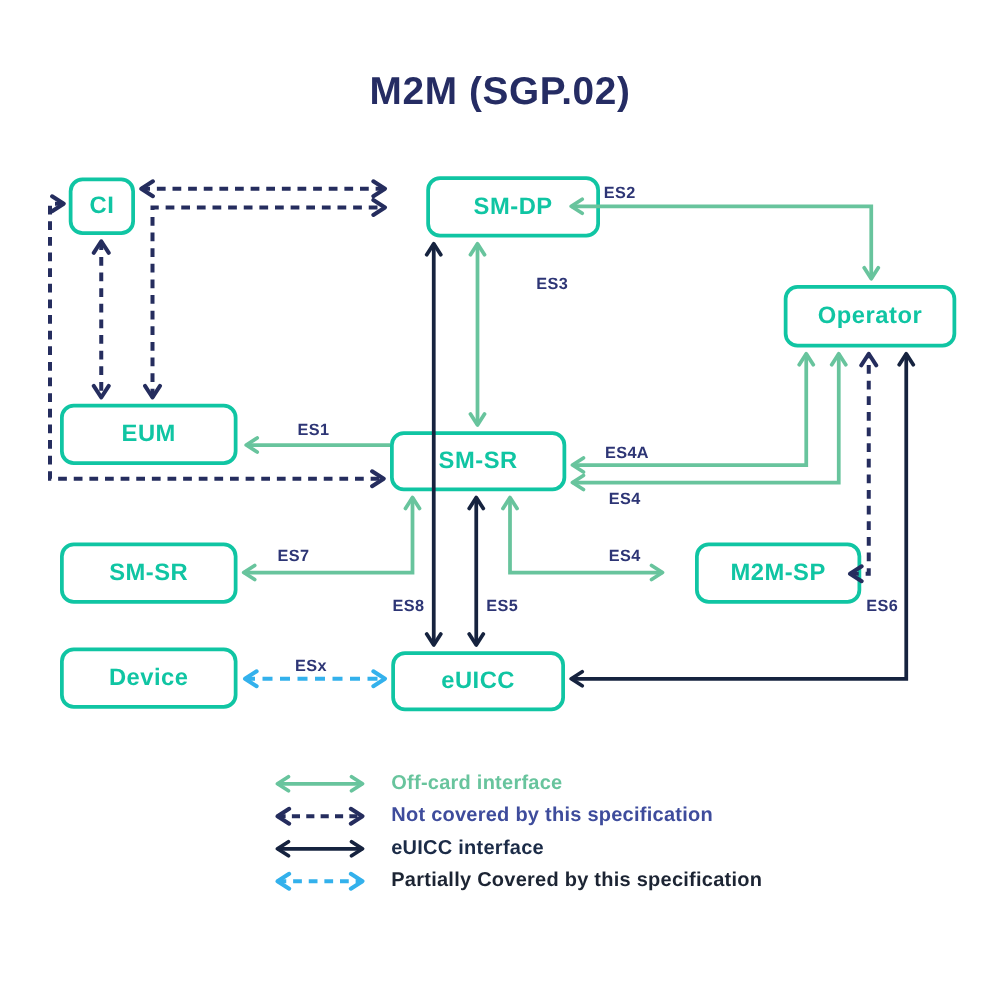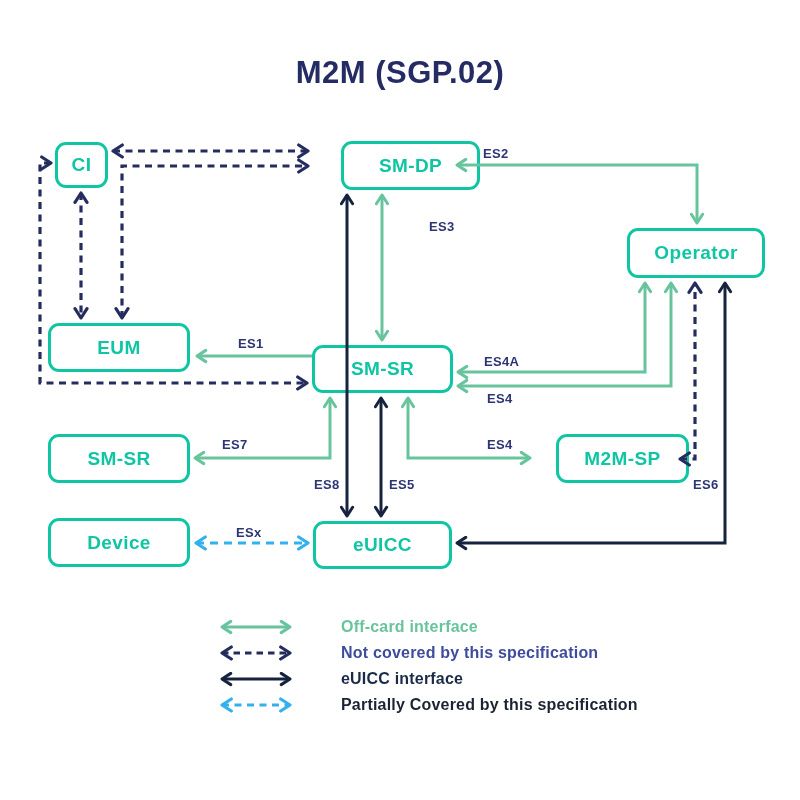--- a/index.html
+++ b/index.html
@@ -36,21 +36,21 @@
   #lbl-es3{left:389px;top:219px;margin-left:40px;}
   #lbl-es4a{left:484px;top:354px;}
   #lbl-es4u{left:487px;top:391px;}
   #lbl-es7{left:222px;top:437px;}
   #lbl-es4l{left:487px;top:437px;}
   #lbl-es8{left:314px;top:477px;}
   #lbl-es5{left:389px;top:477px;}
   #lbl-es6{left:693px;top:477px;}
   #lbl-esx{left:236px;top:525px;}
   #legend{position:absolute;left:214px;top:618px;z-index:3;}
-  .legend-row{display:flex;align-items:center;height:18px;margin-bottom:8px;gap:28px;}
+  .legend-row{display:flex;align-items:center;height:18px;margin-bottom:8px;}
   .legend-row svg{display:block;margin-right:15px;}
   .legend-text{font-size:16px;font-weight:700;letter-spacing:0.2px;white-space:nowrap;}
   .lt-0{color:#68C49D;}
   .lt-1{color:#1B2B47;}
   .lt-2{color:#3E4C9C;}
   .lt-3{color:#1C2433;}
 </style>
 </head>
 <body>
 

